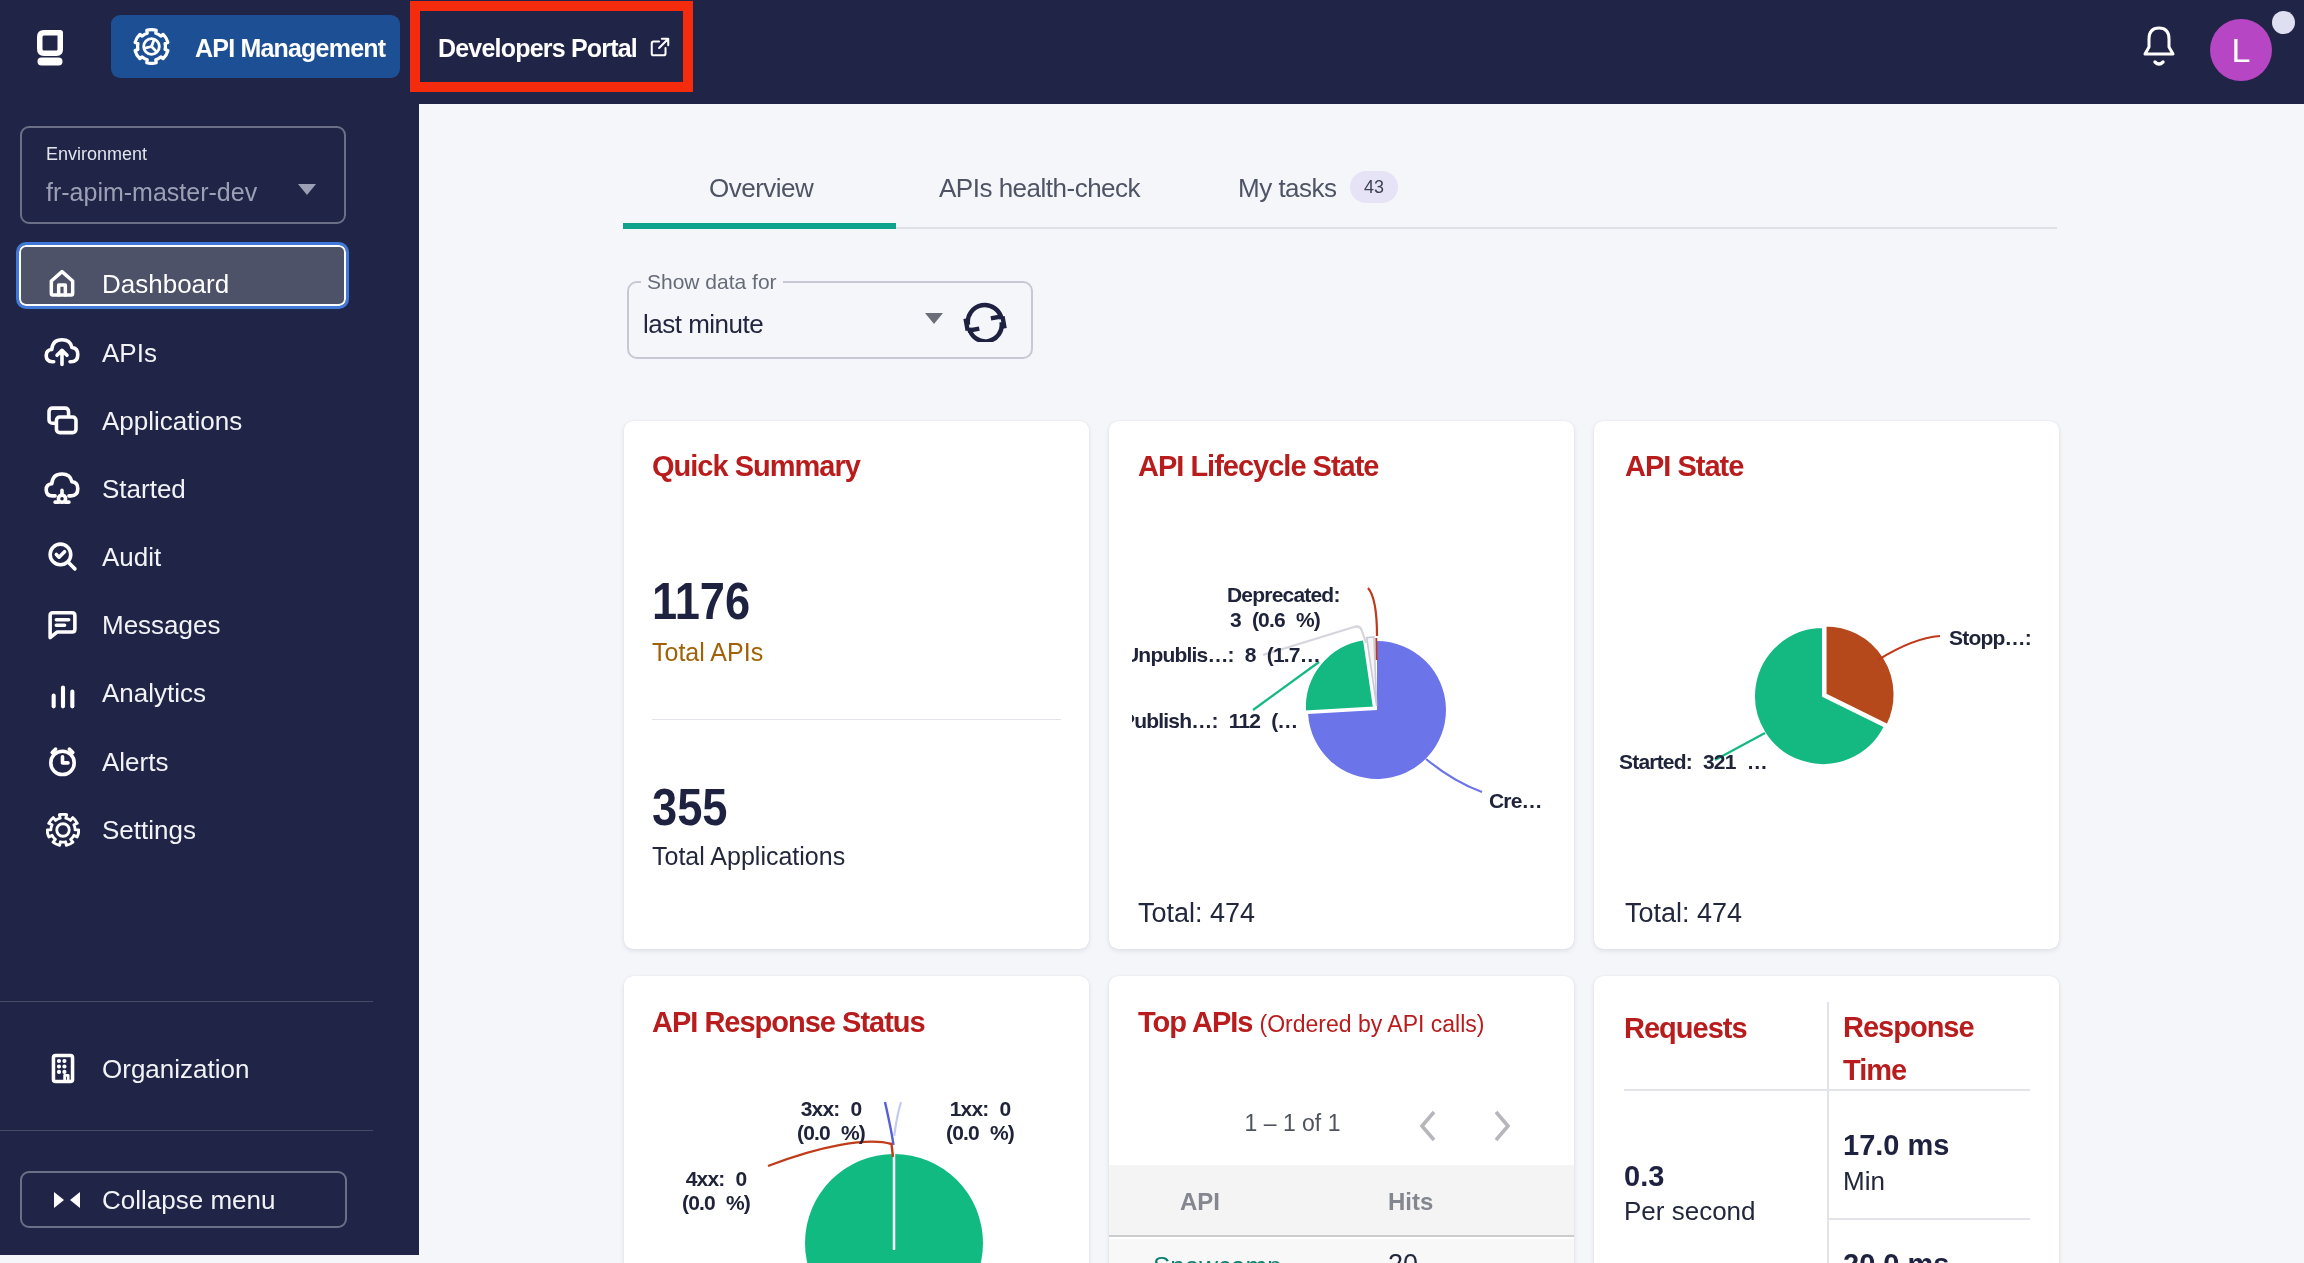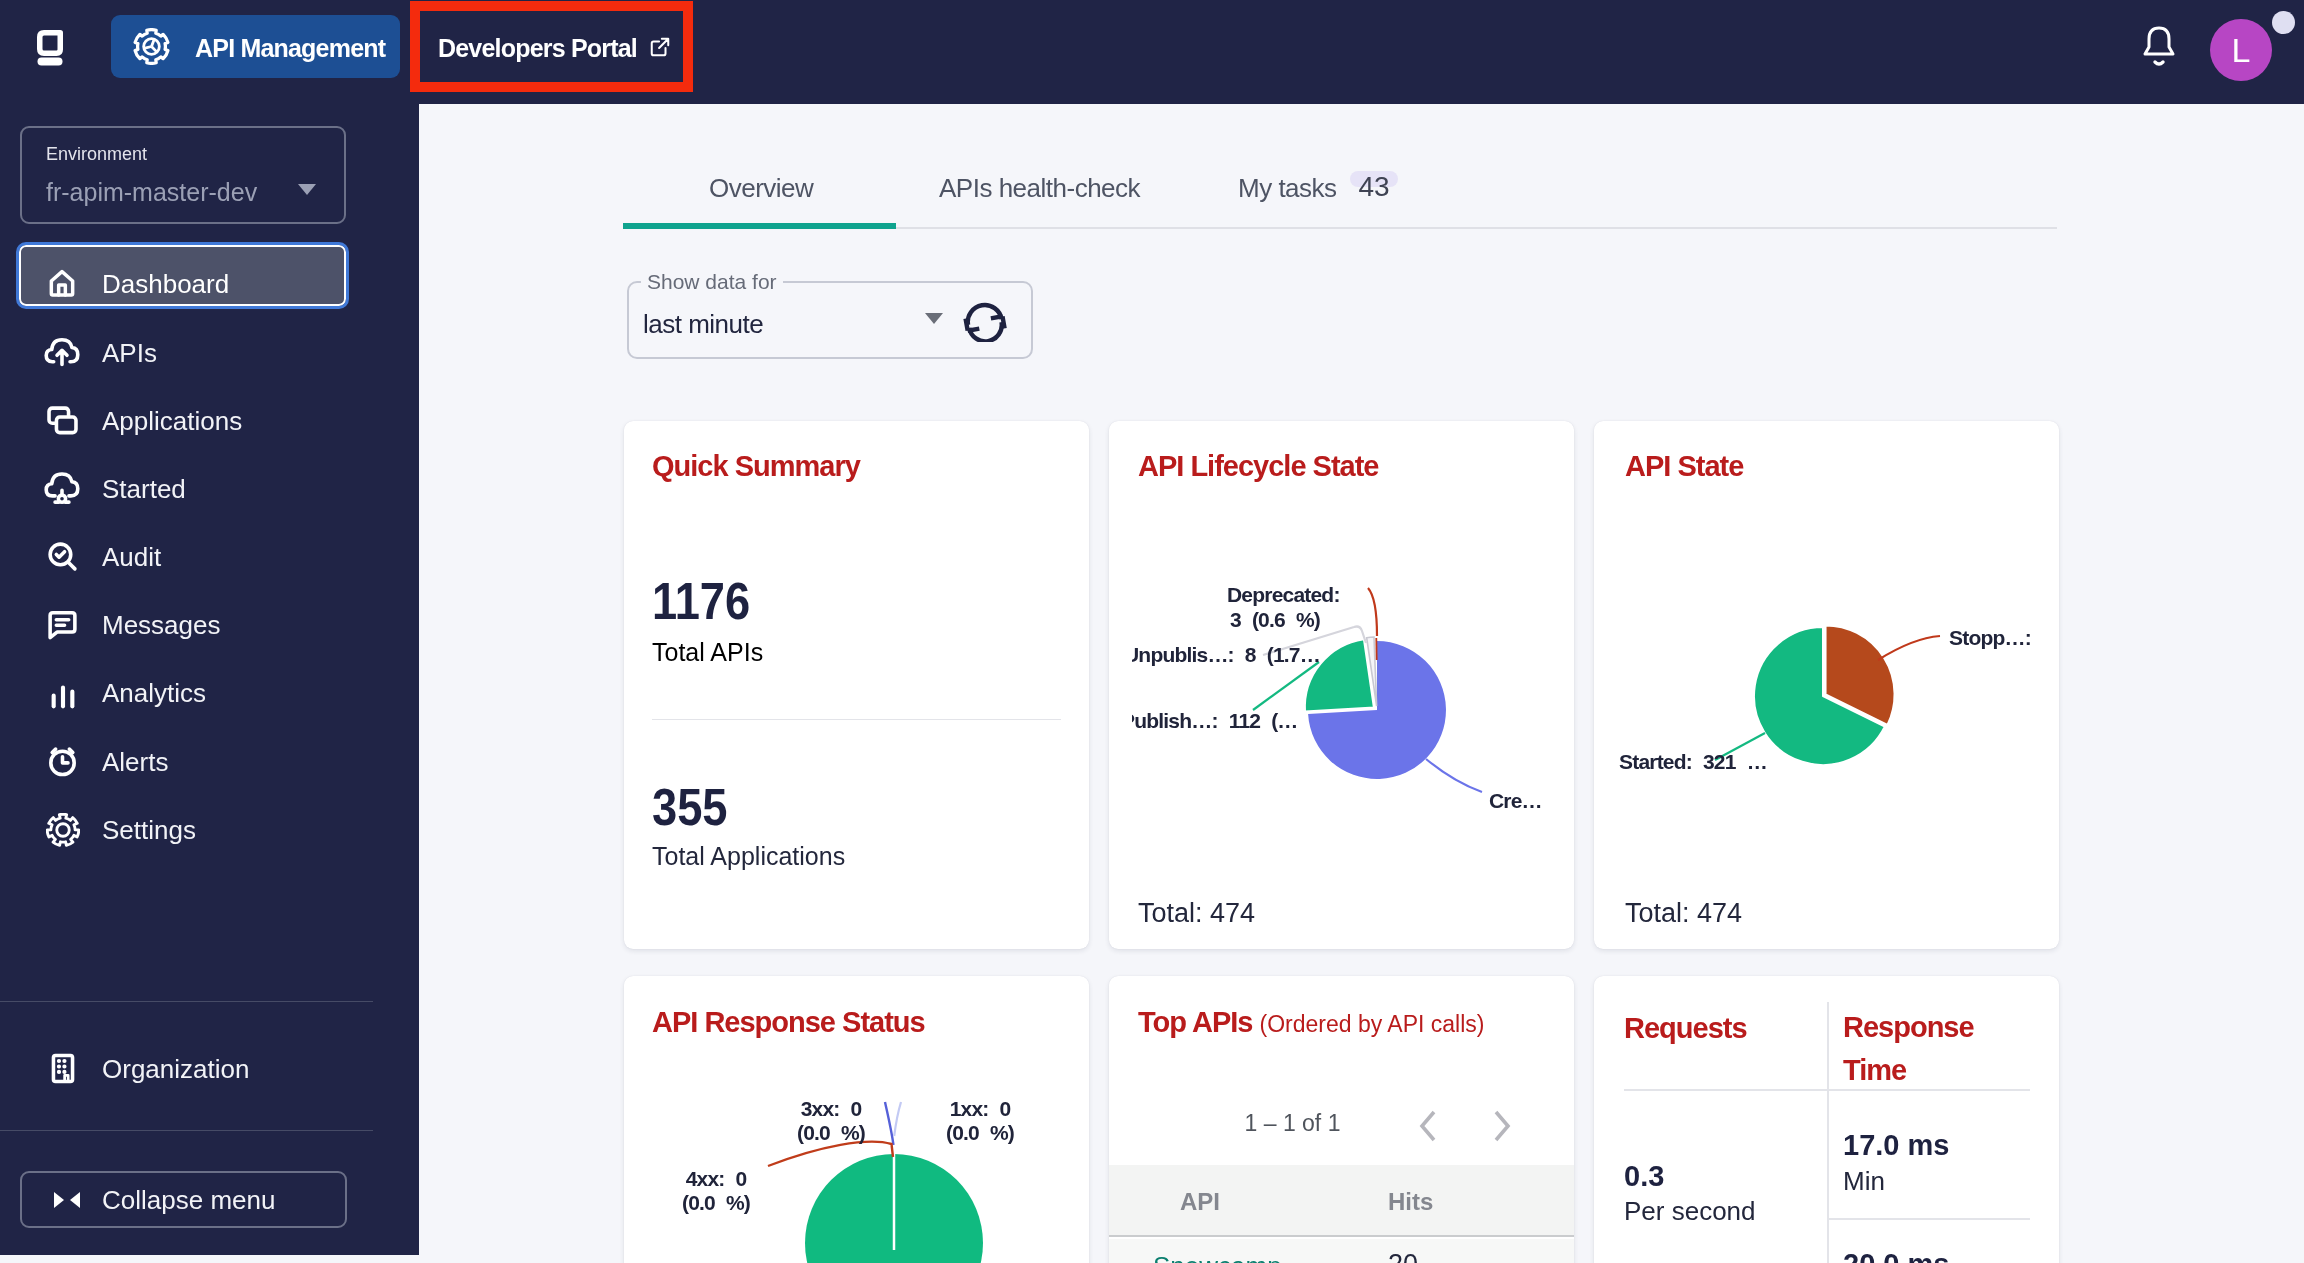--- a/index.html
+++ b/index.html
@@ -129,21 +129,21 @@
     <path d="M2 4 L12 12 L2 20 Z" fill="#fff"></path>
     <path d="M28 4 L18 12 L28 20 Z" fill="#fff"></path>
   </svg>
   <div class="abs navtext" style="left:102px; top:1185px;">Collapse menu</div>
 </div>
 <div id="content">
 
   <div class="abs" style="left:709px; top:173px; color:#4e5464; font-size:26px; letter-spacing:-0.5px;">Overview</div>
   <div class="abs" style="left:939px; top:173px; color:#4e5464; font-size:26px; letter-spacing:-0.5px;">APIs health-check</div>
   <div class="abs" style="left:1238px; top:173px; color:#4e5464; font-size:26px; letter-spacing:-0.5px;">My tasks</div>
-  <div class="abs" style="left:1350px; top:171px; width:48px; height:16px; border-radius:16px; background:#e6e3f7; color:#3f4353; font-size:28px; text-align:center; line-height:32px;">43</div>
+  <div class="abs" style="left:1350px; top:171px; width:48px; height:32px; border-radius:16px; background:#e6e3f7; color:#3f4353; font-size:18px; text-align:center; line-height:32px;">43</div>
   <div class="abs" style="left:623px; top:227px; width:1434px; height:2px; background:#dfe0e6;"></div>
   <div class="abs" style="left:623px; top:223px; width:273px; height:6px; background:#0fa38e;"></div>
 
   <div class="abs" style="left:627px; top:281px; width:406px; height:78px; border:2px solid #c6c9d4; border-radius:10px;"></div>
   <div class="abs" style="left:641px; top:270px; color:#666b78; font-size:21px; background:#f5f6fa; padding:0 6px;">Show data for</div>
   <div class="abs" style="left:643px; top:309px; color:#22263f; font-size:26px; letter-spacing:-0.5px;">last minute</div>
   <div class="abs" style="left:925px; top:313px; width:0; height:0; border-left:9px solid transparent; border-right:9px solid transparent; border-top:11px solid #6a6e78;"></div>
   <svg class="abs" style="left:962px; top:302px;" width="46" height="40" viewBox="0 0 46 40">
     <g transform="rotate(-10 23 21)" stroke="#1e2240" stroke-width="4.4" fill="none">
       <path d="M6 20 A17 17 0 0 1 40 20"></path>
@@ -162,21 +162,21 @@
     <div class="card" style="left:624px; top:421px; width:465px; height:528px;"></div>
     <div class="card" style="left:1109px; top:421px; width:465px; height:528px;"></div>
     <div class="card" style="left:1594px; top:421px; width:465px; height:528px;"></div>
 
     <div class="card" style="left:624px; top:976px; width:465px; height:420px;"></div>
     <div class="card" style="left:1109px; top:976px; width:465px; height:420px;"></div>
     <div class="card" style="left:1594px; top:976px; width:465px; height:420px;"></div>
 
     <div class="ctitle" style="left:652px; top:450px;">Quick Summary</div>
     <div class="abs" style="left:652px; top:571px; color:#1e2240; font-size:52px; font-weight:bold; transform:scaleX(.87); transform-origin:left;">1176</div>
-    <div class="abs" style="left:652px; top:638px; color:#000000; font-size:25px;text-align:right;">Total APIs</div>
+    <div class="abs" style="left:652px; top:638px; color:#a16207; font-size:25px;text-align:right;">Total APIs</div>
     <div class="abs" style="left:652px; top:719px; width:409px; height:1px; background:#e3e4e9;"></div>
     <div class="abs" style="left:652px; top:777px; color:#1e2240; font-size:52px; font-weight:bold; transform:scaleX(.87); transform-origin:left;">355</div>
     <div class="abs" style="left:652px; top:842px; color:#23273c; font-size:25px;">Total Applications</div>
 
     <div class="ctitle" style="left:1138px; top:450px;">API Lifecycle State</div>
     <svg class="abs" style="left:1132px; top:470px;" width="428" height="390" viewBox="0 0 428 390">
 
       <path d="M245 240 L245 171 A69 69 0 1 1 176.1 244.1 Z" fill="#6b74e9"></path>
 
       <path d="M241.9 237.5 L173.0 241.6 A69 69 0 0 1 231.9 169.2 Z" fill="#13b981" stroke="#fff" stroke-width="2"></path>

